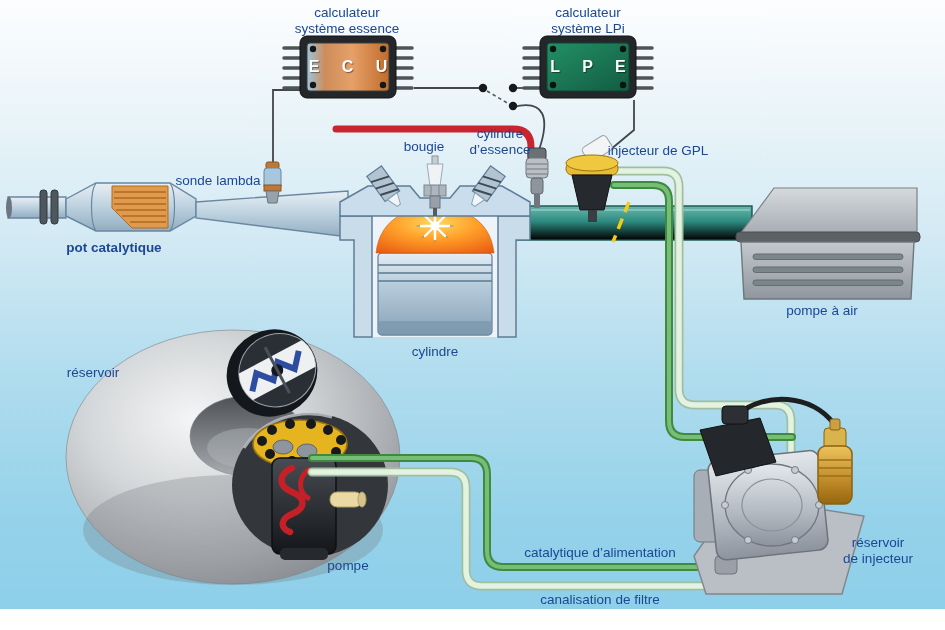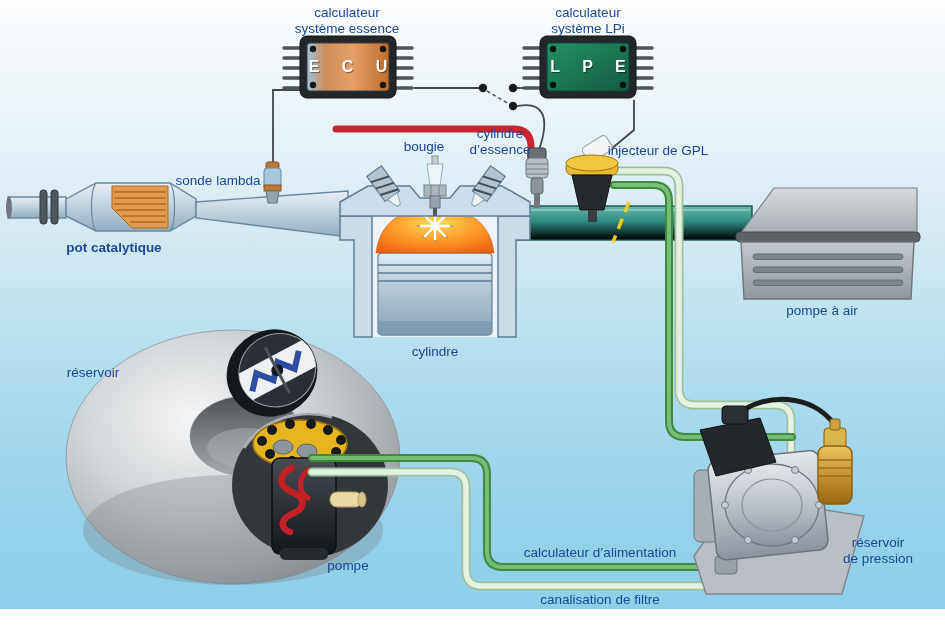--- a/index.html
+++ b/index.html
@@ -335,20 +335,20 @@
   <div>cylindre</div>
   <div>d’essence</div>
 </div>
 <div class="lbl" style="left:658px;top:143px;">injecteur de GPL</div>
 <div class="lbl" style="left:218px;top:173px;">sonde lambda</div>
 <div class="lbl" style="left:114px;top:240px;font-weight:bold;">pot catalytique</div>
 <div class="lbl" style="left:435px;top:344px;">cylindre</div>
 <div class="lbl" style="left:822px;top:303px;">pompe à air</div>
 <div class="lbl" style="left:93px;top:325px;margin-top:40px;">réservoir</div>
 <div class="lbl" style="left:348px;top:558px;">pompe</div>
-<div class="lbl" style="left:600px;top:545px;">calculateur d’alimentation</div>
+<div class="lbl" style="left:600px;top:545px;">catalytique d’alimentation</div>
 <div class="lbl" style="left:600px;top:592px;">canalisation de filtre</div>
 <div class="lbl" style="left:878px;top:535px;">
   <div>réservoir</div>
-  <div>de pression</div>
+  <div>de injecteur</div>
 </div>
 
 </div>
 
 </body></html>

